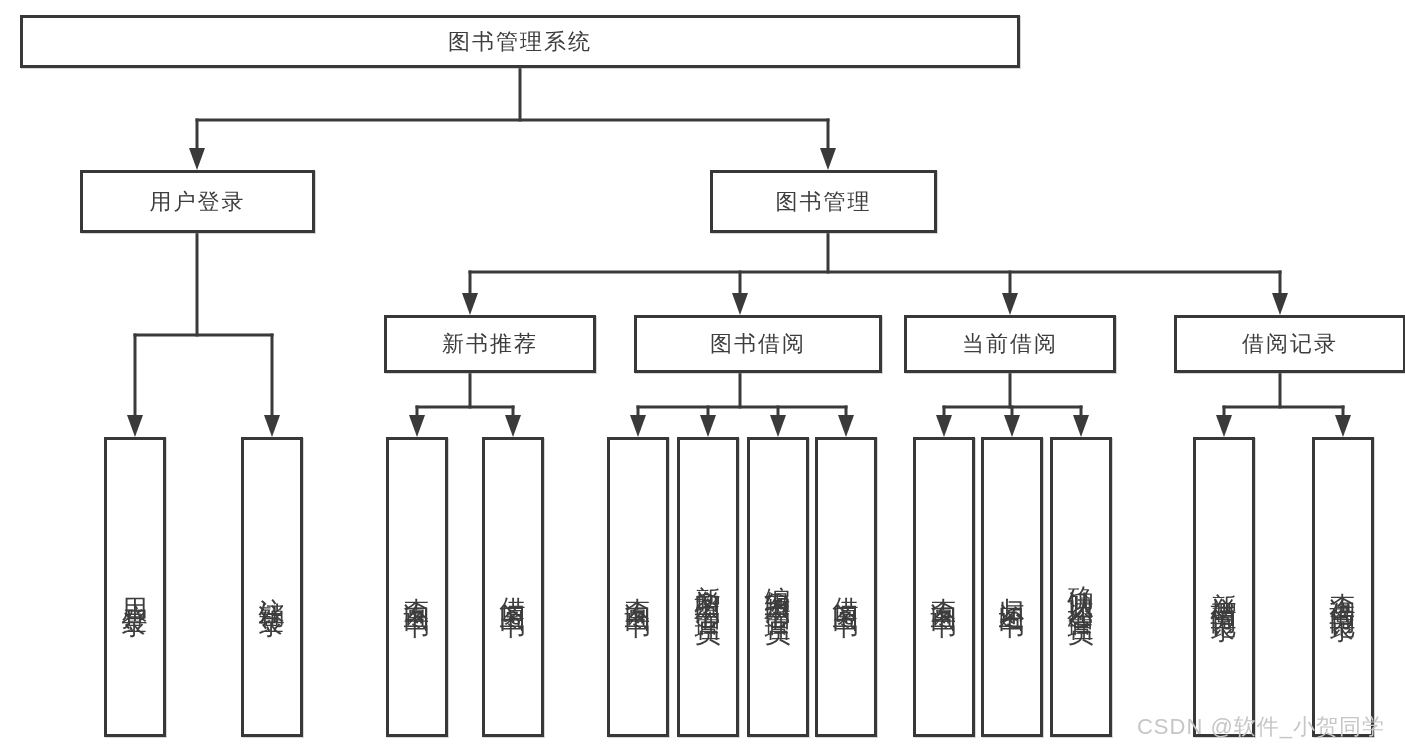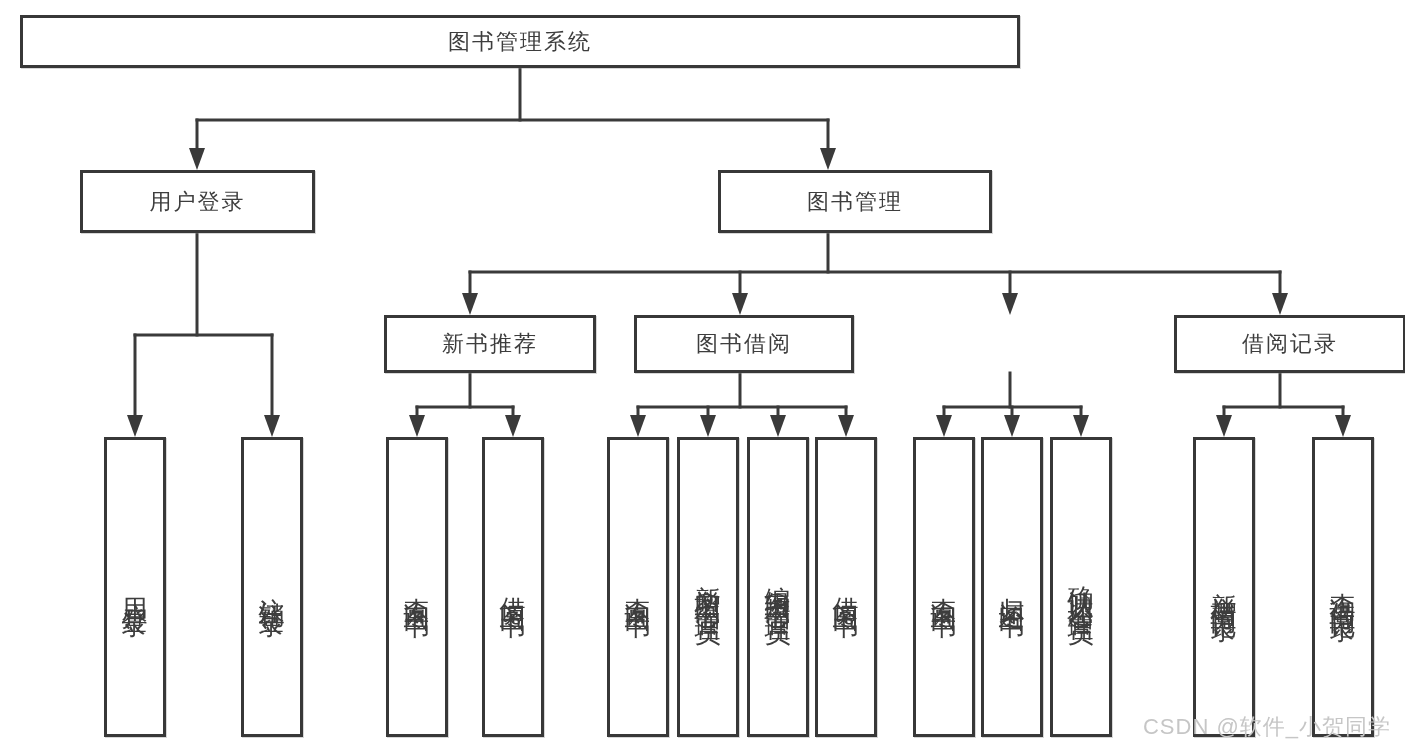--- a/index.html
+++ b/index.html
@@ -13,21 +13,21 @@
     display:flex;align-items:center;justify-content:center;
     box-shadow:1px 1px 0 rgba(140,140,140,.35);
   }
   .node.h{font-size:22px;letter-spacing:2px;white-space:nowrap;}
   .node.v{
     writing-mode:vertical-rl;text-orientation:mixed;
     font-size:26px;letter-spacing:5px;line-height:1;
   }
   svg.connectors{position:absolute;left:0;top:0;pointer-events:none;}
   .watermark{
-    position:absolute;right:14px;bottom:5px;
+    position:absolute;right:20px;bottom:5px;
     font-size:22px;color:#c6c6c6;letter-spacing:1px;white-space:nowrap;
   }
 </style>
 </head>
 <body>
 
 <div class="canvas">
 
   <svg class="connectors" id="connectors" width="1405" height="747">
       <line x1="520" y1="68" x2="520" y2="120" stroke="#3a3a3a" stroke-width="3" stroke-linecap="square"></line>
@@ -80,24 +80,25 @@
       <polygon points="1073,415 1089,415 1081,437" fill="#3a3a3a"></polygon>
       <line x1="1224" y1="407" x2="1224" y2="417" stroke="#3a3a3a" stroke-width="3" stroke-linecap="square"></line>
       <polygon points="1216,415 1232,415 1224,437" fill="#3a3a3a"></polygon>
       <line x1="1343" y1="407" x2="1343" y2="417" stroke="#3a3a3a" stroke-width="3" stroke-linecap="square"></line>
       <polygon points="1335,415 1351,415 1343,437" fill="#3a3a3a"></polygon>
     </svg>
 
   <div class="node h" style="left:20px;top:15px;width:1000px;height:53px;">图书管理系统</div>
 
   <div class="node h" style="left:80px;top:170px;width:235px;height:63px;">用户登录</div>
-  <div class="node h" style="left:710px;top:170px;width:274px;height:63px;margin-left:8px;">图书管理</div>
+  <div class="node h" style="left:710px;top:170px;width:227px;height:63px;">图书管理</div>
 
   <div class="node h" style="left:384px;top:315px;width:212px;height:58px;">新书推荐</div>
-  <div class="node h" style="left:634px;top:315px;width:220px;height:58px;">图书借阅</div>
+  <div class="node h" style="left:634px;top:315px;width:248px;height:58px;">图书借阅</div>
+  <div class="node h" style="left:904px;top:315px;width:212px;height:58px;">当前借阅</div>
   <div class="node h" style="left:1174px;top:315px;width:232px;height:58px;">借阅记录</div>
 
   <div class="node v" style="left:104px;top:437px;width:62px;height:300px;">用户登录</div>
   <div class="node v" style="left:241px;top:437px;width:62px;height:300px;">注销登录</div>
 
   <div class="node v" style="left:386px;top:437px;width:62px;height:300px;">查询图书</div>
   <div class="node v" style="left:482px;top:437px;width:62px;height:300px;">借阅图书</div>
 
   <div class="node v" style="left:607px;top:437px;width:62px;height:300px;">查询图书</div>
   <div class="node v" style="left:677px;top:437px;width:62px;height:300px;">新增图书（管理员）</div>

